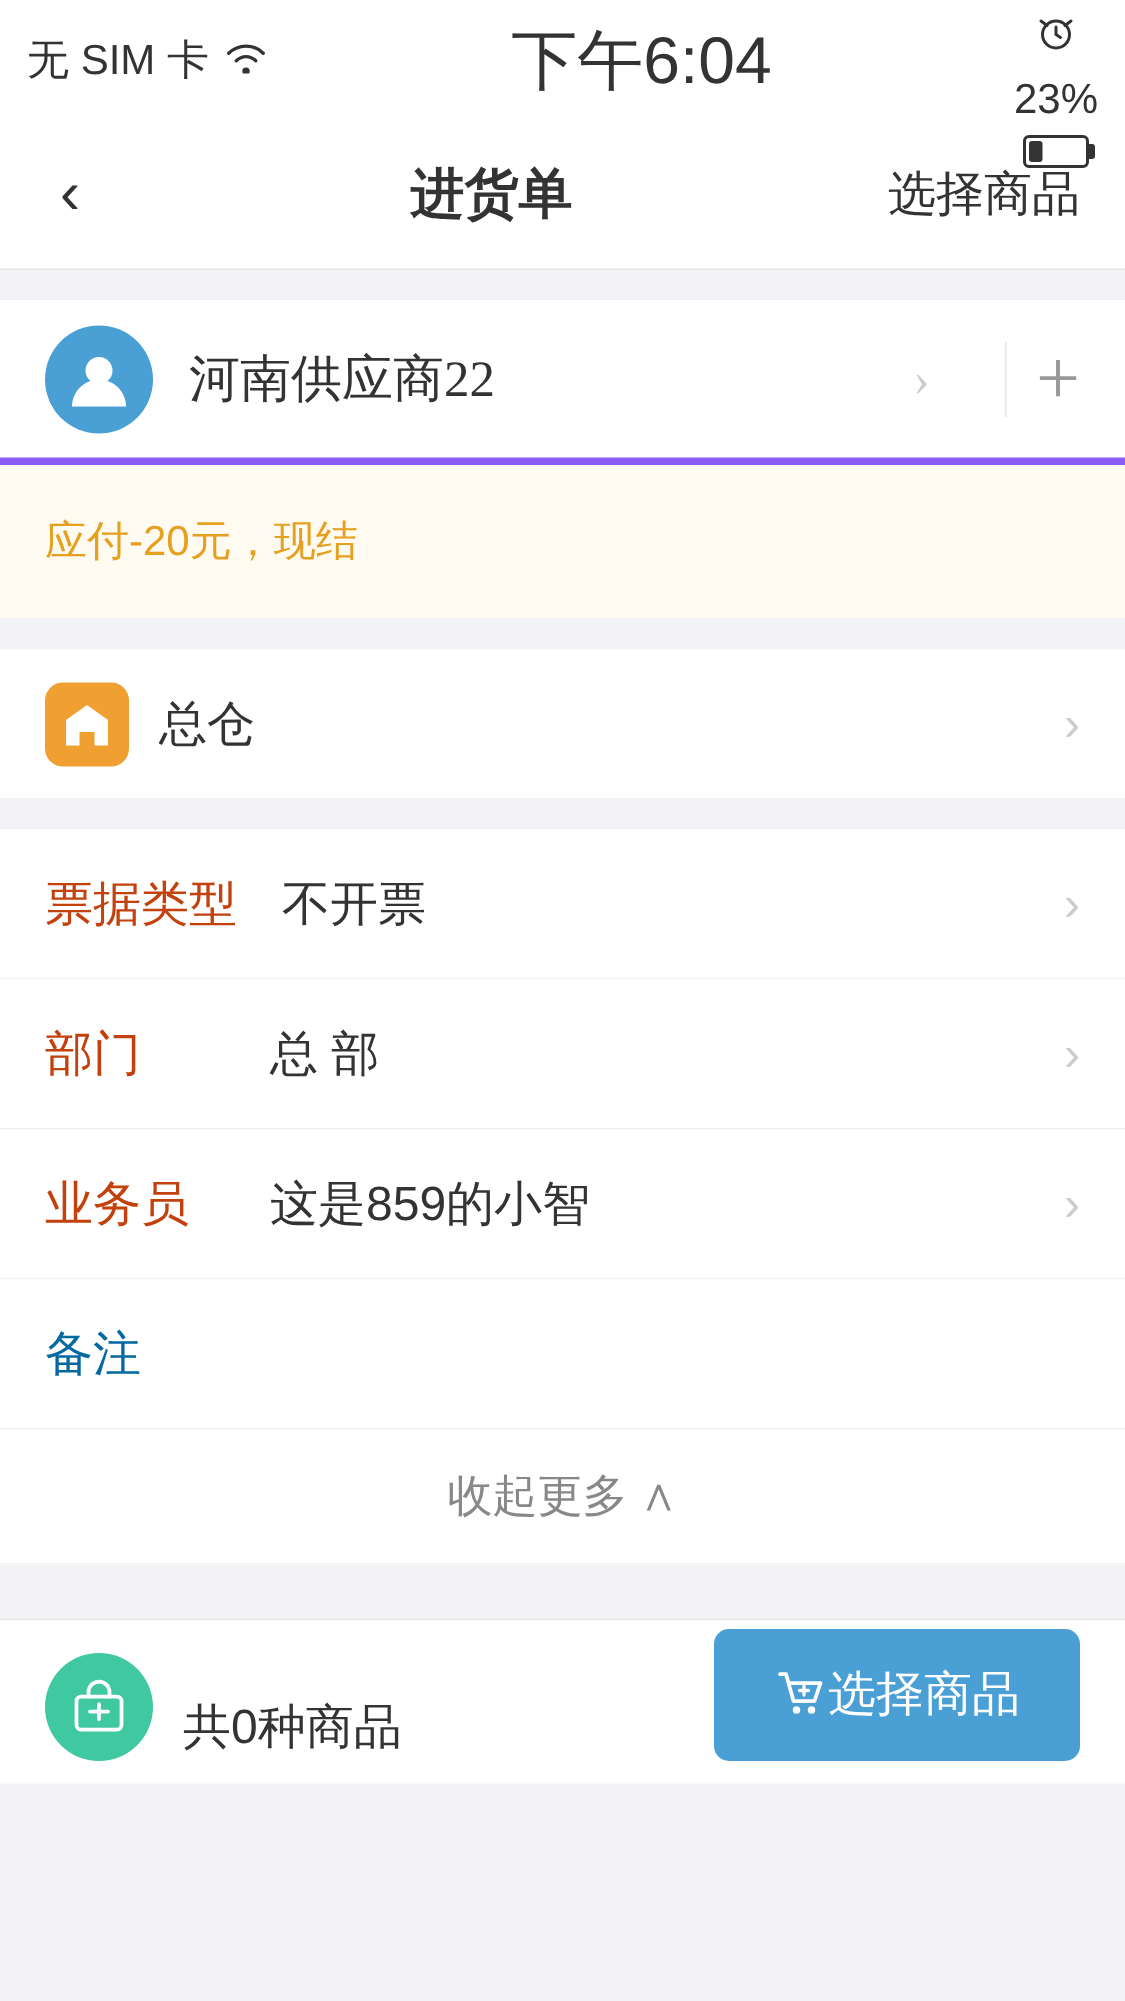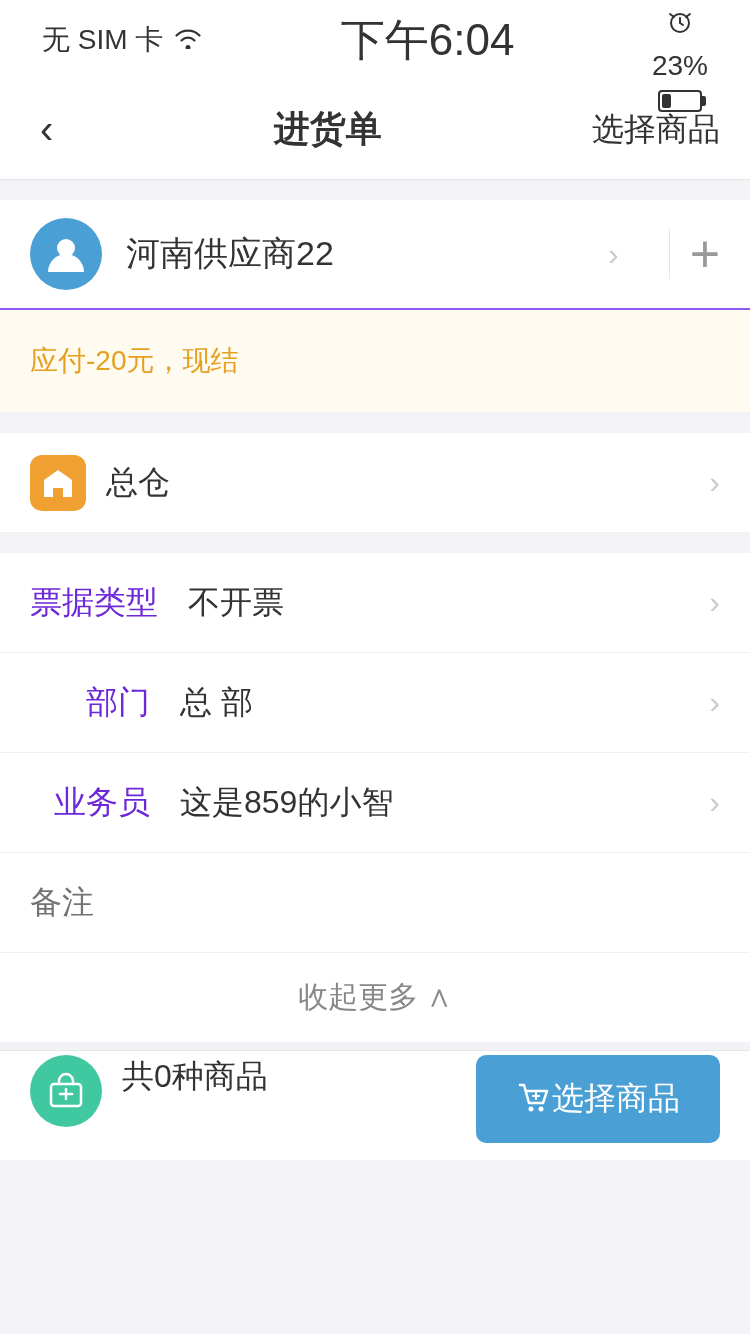--- a/index.html
+++ b/index.html
@@ -15,21 +15,21 @@
     }
 
     
     .status-bar {
       width: 750px;
       height: 80px;
       background: #fff;
       display: flex;
       align-items: center;
       justify-content: space-between;
-      padding: 0 42px;
+      padding: 0 18px;
       font-size: 28px;
       color: #333;
     }
     .status-left { display: flex; align-items: center; gap: 10px; }
     .status-center { font-size: 44px; font-weight: 400; }
     .status-right { display: flex; align-items: center; gap: 8px; font-size: 28px; flex-direction: column; }
     .battery-icon {
       display: inline-block;
       width: 44px;
       height: 22px;
@@ -98,21 +98,22 @@
       background: #fff;
       margin-bottom: 0;
     }
 
     
     .supplier-row {
       display: flex;
       align-items: center;
       padding: 0 30px;
       height: 110px;
-      border-bottom: 2px solid #8b5cf6;
+      border-bottom: 5px solid #8b5cf6;
+      font-family: Liberation Serif, serif;
     }
     .supplier-avatar {
       width: 72px;
       height: 72px;
       border-radius: 50%;
       background: #4a9fd4;
       display: flex;
       align-items: center;
       justify-content: center;
       margin-right: 24px;
@@ -155,23 +156,22 @@
     .form-row {
       display: flex;
       align-items: center;
       padding: 0 30px;
       height: 100px;
       border-bottom: 1px solid #f0f0f0;
       background: #fff;
     }
     .form-label {
       font-size: 32px;
-      color: #6d28d9;
+      color: #c2410c;
       min-width: 120px;
-      text-align: right;
     }
     .form-value {
       flex: 1;
       font-size: 32px;
       color: #333;
       margin-left: 30px;
     }
     .form-arrow {
       color: #ccc;
       font-size: 32px;
@@ -208,21 +208,21 @@
     .remark-row {
       display: flex;
       align-items: center;
       padding: 0 30px;
       height: 100px;
       background: #fff;
       border-bottom: 1px solid #f0f0f0;
     }
     .remark-label {
       font-size: 32px;
-      color: #737373;
+      color: #0369a1;
       min-width: 100px;
     }
     .remark-input {
       flex: 1;
       font-size: 32px;
       color: #ccc;
       margin-left: 30px;
       border: none;
       outline: none;
       background: transparent;
@@ -240,24 +240,24 @@
       cursor: pointer;
       border-bottom: 1px solid #f0f0f0;
     }
 
     
     .bottom-bar {
       width: 750px;
       height: 110px;
       background: #fff;
       display: flex;
-      align-items: flex-start;
-      padding: 4px 30px;
+      align-items: flex-end;
+      padding: 15px 30px;
       border-top: 1px solid #e5e5e5;
-      margin-top: 7px;
+      margin-top: 36px;
     }
     .product-icon {
       width: 72px;
       height: 72px;
       border-radius: 50%;
       background: #40c8a0;
       display: flex;
       align-items: center;
       justify-content: center;
       margin-right: 20px;

